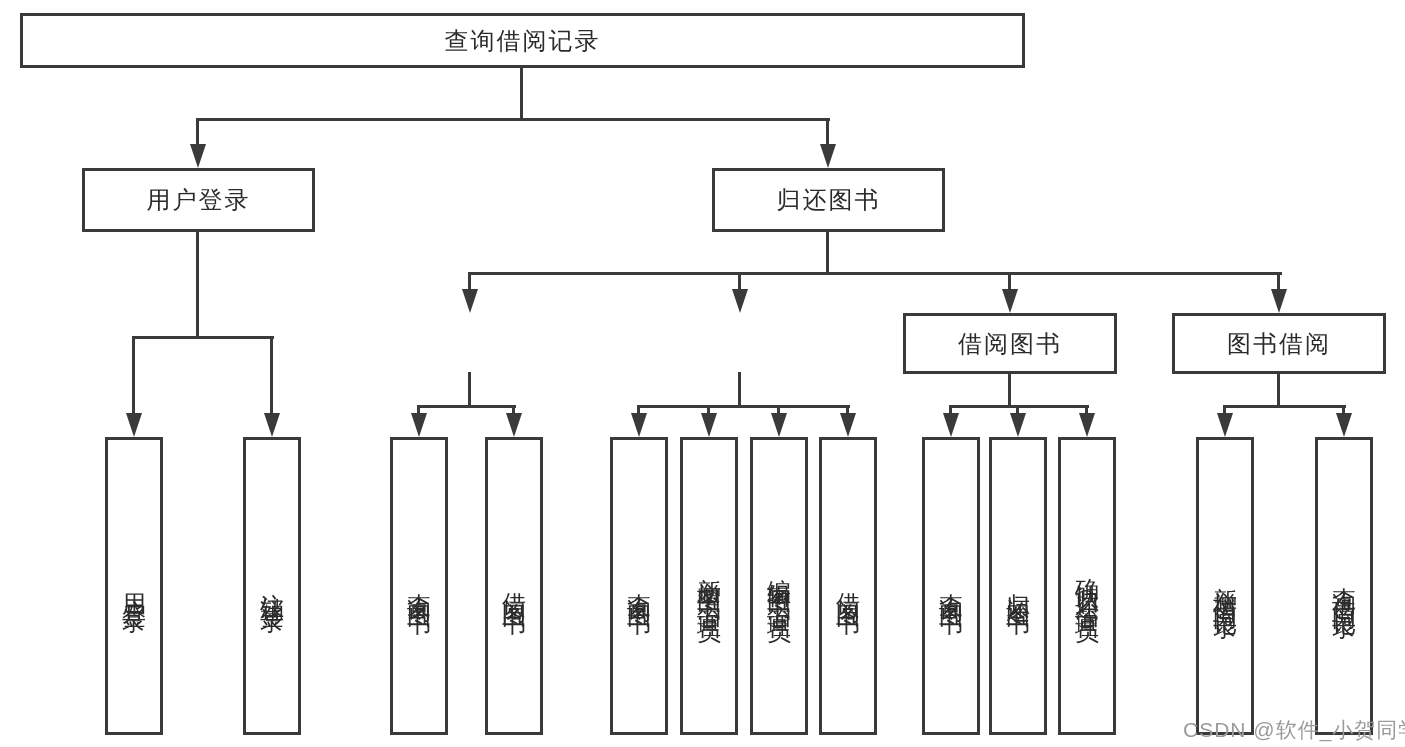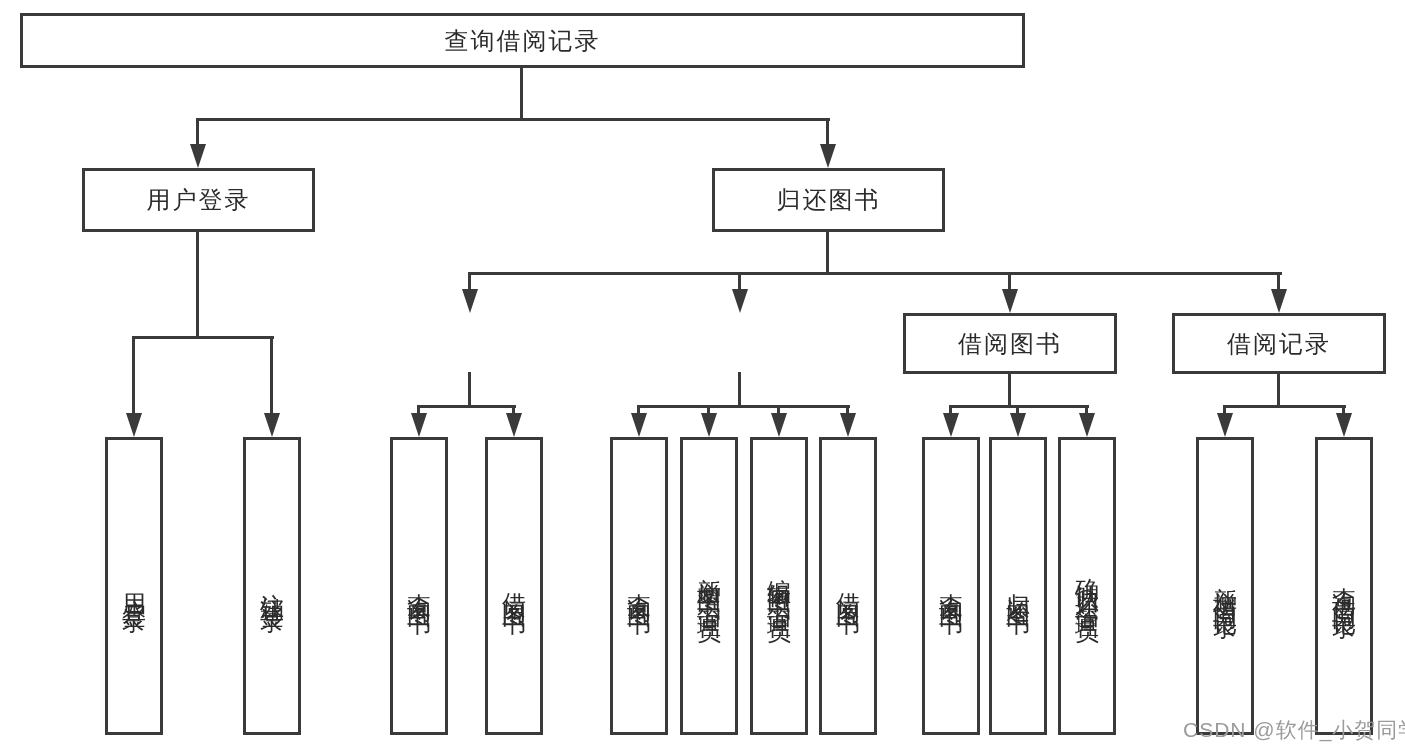--- a/index.html
+++ b/index.html
@@ -67,21 +67,21 @@
   <div class="arr" style="left:732px;top:289px"></div>
   <div class="vl" style="left:1008px;top:272px;height:24px"></div>
   <div class="arr" style="left:1002px;top:289px"></div>
   <div class="vl" style="left:1277px;top:272px;height:24px"></div>
   <div class="arr" style="left:1271px;top:289px"></div>
 
   <div class="box h" style="left:903px;top:313px;width:214px;height:61px">
     <span class="lbl">借阅图书</span>
   </div>
   <div class="box h" style="left:1172px;top:313px;width:214px;height:61px">
-    <span class="lbl">借阅记录</span>
+    <span class="lbl">图书借阅</span>
   </div>
 
   <div class="vl" style="left:468px;top:372px;height:36px"></div>
   <div class="hl" style="left:417px;top:405px;width:99px"></div>
   <div class="vl" style="left:417px;top:405px;height:14px"></div>
   <div class="arr" style="left:411px;top:413px"></div>
   <div class="vl" style="left:512px;top:405px;height:14px"></div>
   <div class="arr" style="left:506px;top:413px"></div>
 
   <div class="vl" style="left:738px;top:372px;height:36px"></div>

